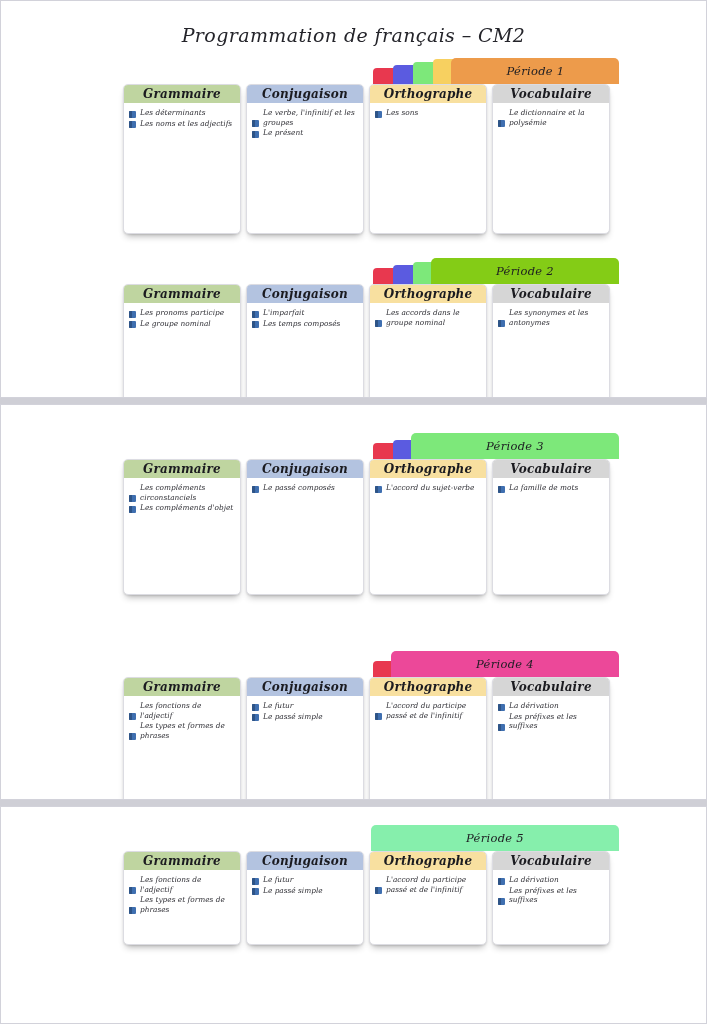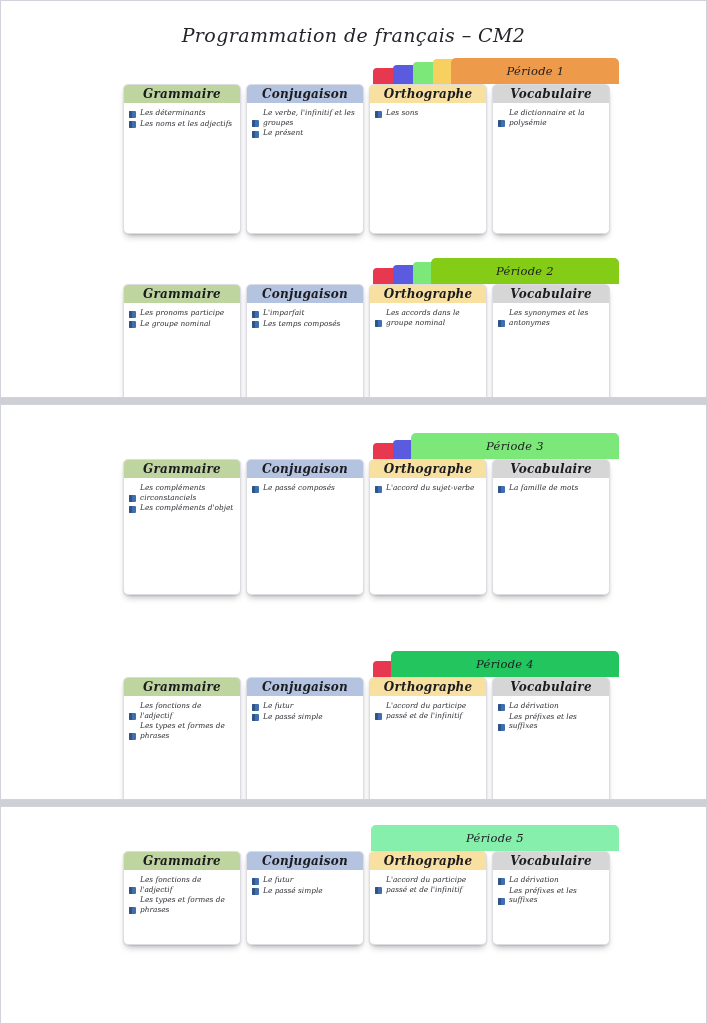--- a/index.html
+++ b/index.html
@@ -374,21 +374,21 @@
                 <span class="bullet"></span>
                 <span class="item-text">La famille de mots</span>
               </div>
             </div>
           </div>
         </div>
       </div>
       <div class="period" style="margin-top: 28px;">
         <div class="tab-row">
           <div class="tab-stub s1" style="background: rgb(232, 56, 79);"></div>
-          <div class="tab-main" style="background: #22c55e; min-width: 228px;">
+          <div class="tab-main" style="background: #ec4899; min-width: 228px;">
             <span class="tab-main-label">Période 4</span>
           </div>
         </div>
         <div class="cards">
           <div class="card card-h2">
             <div class="card-head" style="background: rgb(191, 213, 160);">
               <span class="card-head-label">Grammaire</span>
             </div>
             <div class="card-body">
               <div class="item">

